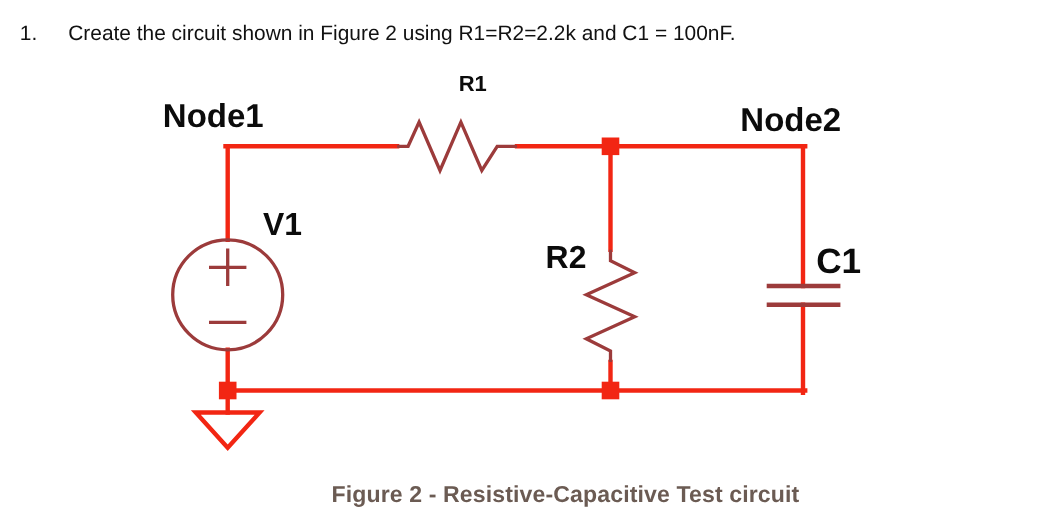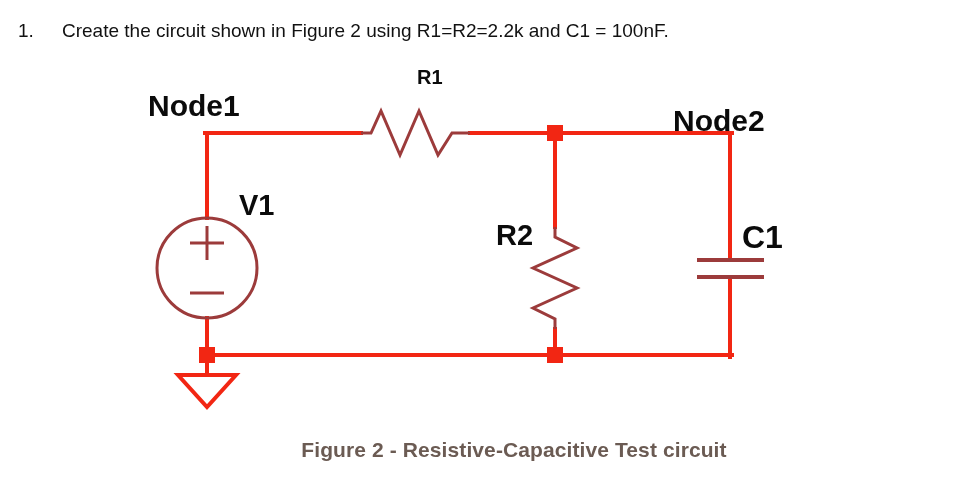--- a/index.html
+++ b/index.html
@@ -58,21 +58,21 @@
   
   .comp-label {
     position: absolute;
     font-family: "Liberation Sans", sans-serif;
     font-weight: bold;
     color: #0b0b0b;
     white-space: nowrap;
     line-height: 1;
   }
   #label-node1 { left: 148px; top: 36px;  font-size: 30px; }
-  #label-node2 { left: 673px; top: 51px;  font-size: 30px; }
+  #label-node2 { left: 673px; top: 40px;  font-size: 30px; }
   #label-r1    { left: 396px; top: 12px;  font-size: 20px; margin-left: 21px; }
   #label-v1    { left: 239px; top: 136px; font-size: 29px; }
   #label-r2    { left: 496px; top: 166px; font-size: 29px; }
   #label-c1    { left: 742px; top: 166px; font-size: 32px; }
 
   
   #figure-caption {
     position: absolute;
     left: 0;
     top: 438px;

